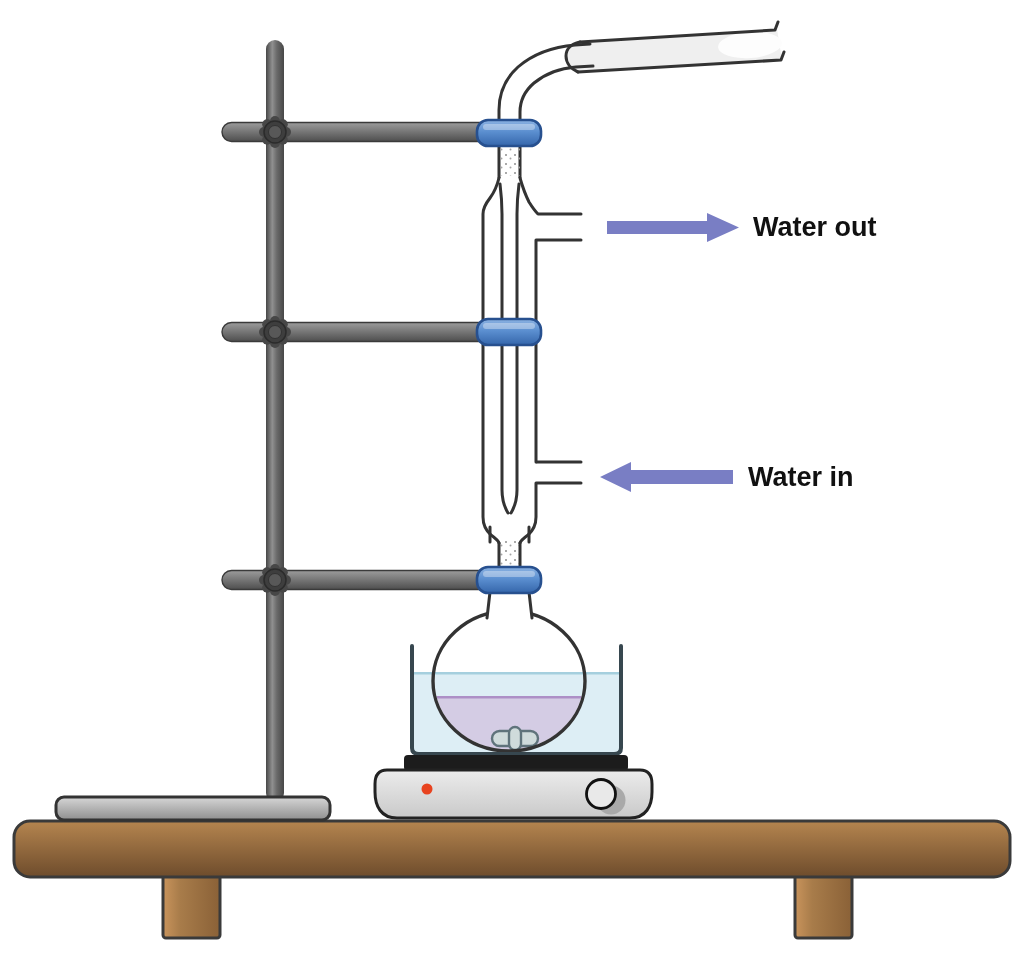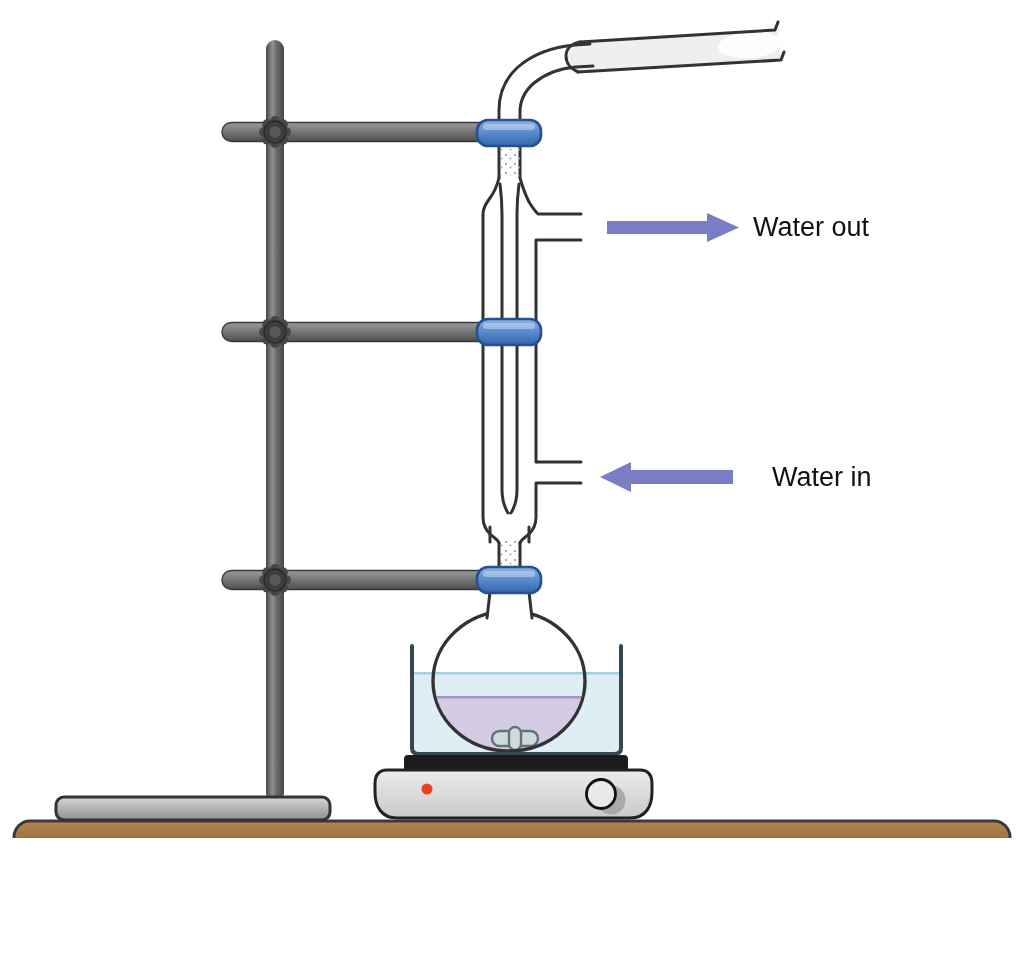--- a/index.html
+++ b/index.html
@@ -1,17 +1,17 @@
 <!DOCTYPE html>
 <html style="--arrow: #797ec4; --glass: #333333; --clampLight: #8db3e2; --clampMid: #5b8fd0; --clampDark: #3566ab; --clampBorder: #27508f; --bathWater: #ddeef5; --bathLine: #a5cfde; --bathWall: #37474f; --flaskLiquid: #d4cce4; --flaskLiquidLine: #ad8fc6; --stirBar: #cfdbdb; --stirBarEdge: #5f737b; --steelLight: #9c9c9c; --steelDark: #474747; --knobGray: #3e3e3e; --baseGray: #c9c9c9; --plateBlack: #1c1c1c; --hotplateLight: #ececec; --hotplateDark: #c9c9c9; --indicatorRed: #e8431f; --tableLight: #b5854f; --tableDark: #6e4c2c; --legLight: #c9945c; --legDark: #8a6137; --outline: #3a3a3a;"><head>
 <meta charset="utf-8">
 <style>
   html,body{margin:0;padding:0;background:#fff;}
-  .stage{position:relative;width:1024px;height:838px;background:#fff;overflow:hidden;
-         font-family:"Liberation Sans",sans-serif;}
+  .stage{position:relative;width:1024px;height:977px;background:#fff;overflow:hidden;
+         font-family:"Liberation Sans",sans-serif;font-weight:bold;}
   svg{position:absolute;left:0;top:0;}
   .glass{stroke:var(--glass,#333);stroke-width:3;fill:none;stroke-linecap:round;stroke-linejoin:round;}
   .label{position:absolute;color:#111;font-size:27px;line-height:32px;white-space:nowrap;}
 </style>
 </head>
 <body>
 
 <div class="stage">
 <svg width="1024" height="977" viewBox="0 0 1024 977">
   <defs>
@@ -195,14 +195,14 @@
     <circle cx="427" cy="789" r="5.5" style="fill:var(--indicatorRed,#e8431f)"></circle>
     <circle cx="611" cy="800" r="14.5" fill="#a9a9a9"></circle>
     <circle cx="601" cy="794" r="14.5" fill="#e9e9e9" stroke="#111" stroke-width="2.8"></circle>
   </g>
 
   <polygon points="607,221 707,221 707,213 739,227.5 707,242 707,234 607,234" style="fill:var(--arrow,#797ec4)"></polygon>
   <polygon points="600,477 631,462 631,470 733,470 733,484 631,484 631,492" style="fill:var(--arrow,#797ec4)"></polygon>
 </svg>
 
 <div class="label" style="left:753px;top:211px">Water out</div>
-<div class="label" style="left:772px;top:461px">Water in</div>
+<div class="label" style="left:748px;top:461px">Water in</div>
 </div>
 
 </body></html>

